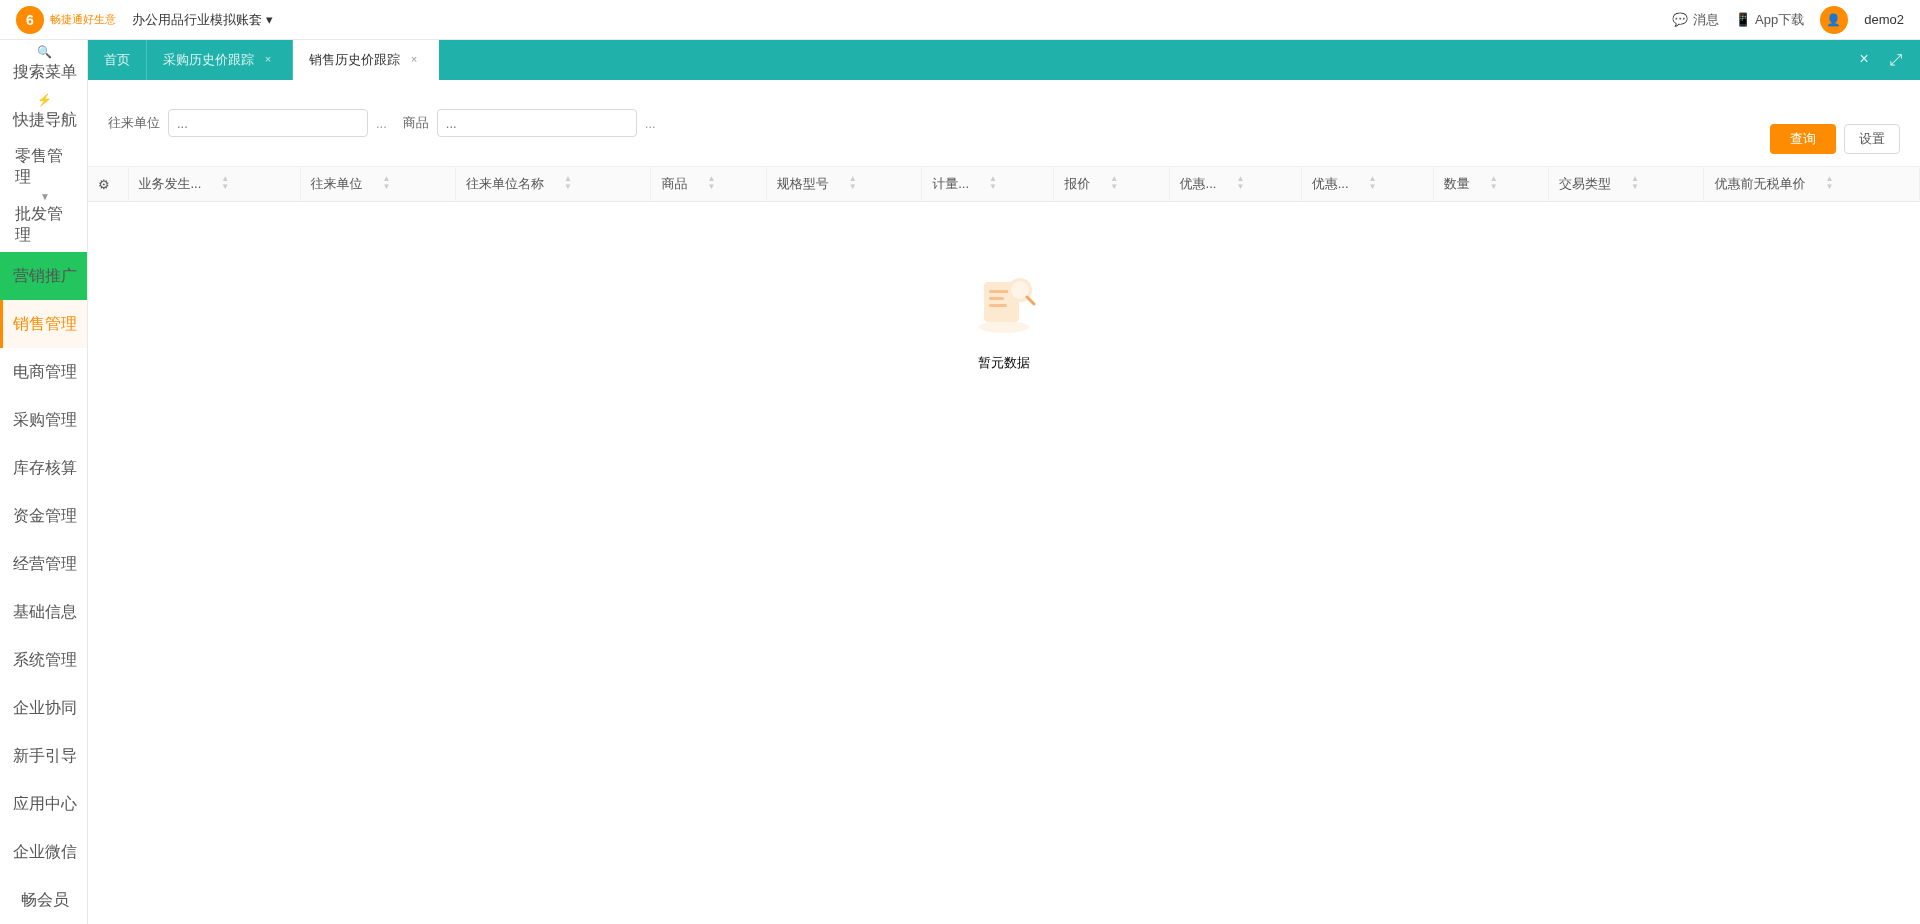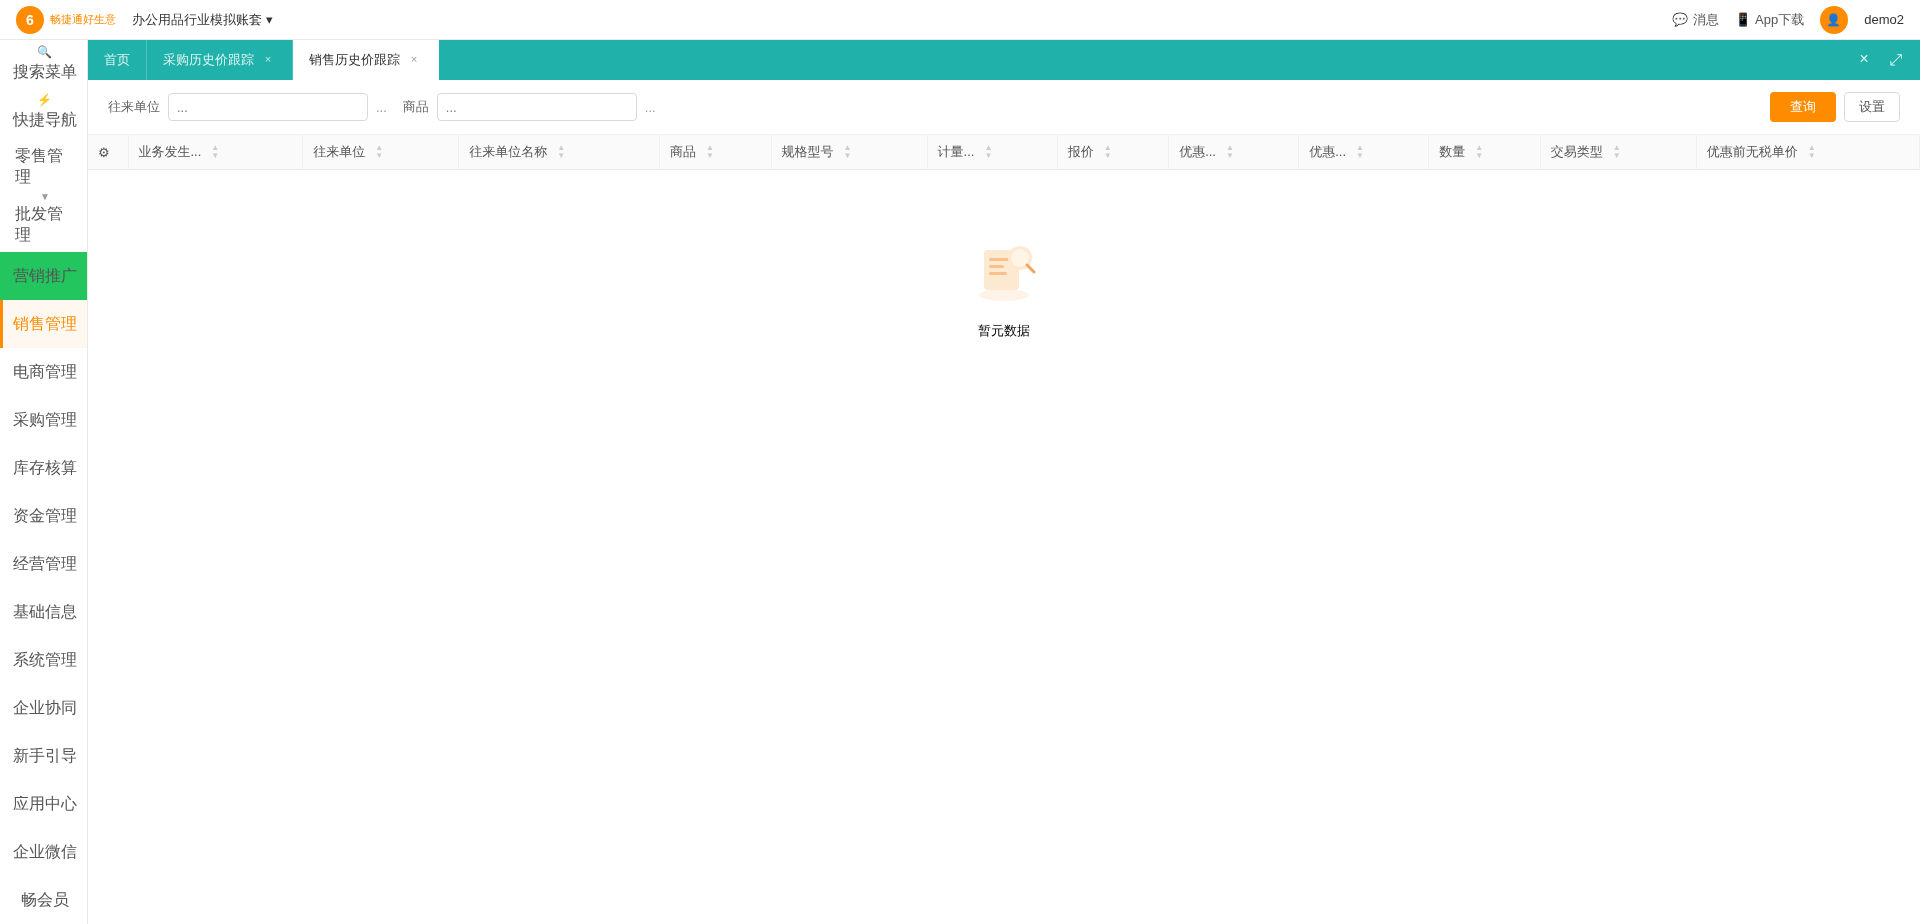--- a/index.html
+++ b/index.html
@@ -300,20 +300,21 @@
     .filter-row {
       display: flex;
       flex-direction: column;
       gap: 2px;
     }
     .filter-actions {
       margin-left: auto;
       display: flex;
       align-items: flex-start;
       gap: 8px;
+      margin-top: 32px;
     }
     .query-btn {
       background: #ff8c00;
       color: white;
       border: none;
       border-radius: 4px;
       padding: 6px 20px;
       font-size: 13px;
       cursor: pointer;
     }
@@ -354,22 +355,22 @@
       display: inline-flex;
       flex-direction: column;
       margin-left: 4px;
       vertical-align: middle;
       font-size: 8px;
       color: #ccc;
       line-height: 1;
     }
     .data-table th .th-content {
       display: flex;
-      align-items: center;
-      gap: 6px;
+      align-items: flex-start;
+      gap: 16px;
     }
     .th-settings {
       width: 40px;
       text-align: center;
     }
 
     
     .empty-state {
       display: flex;
       flex-direction: column;

